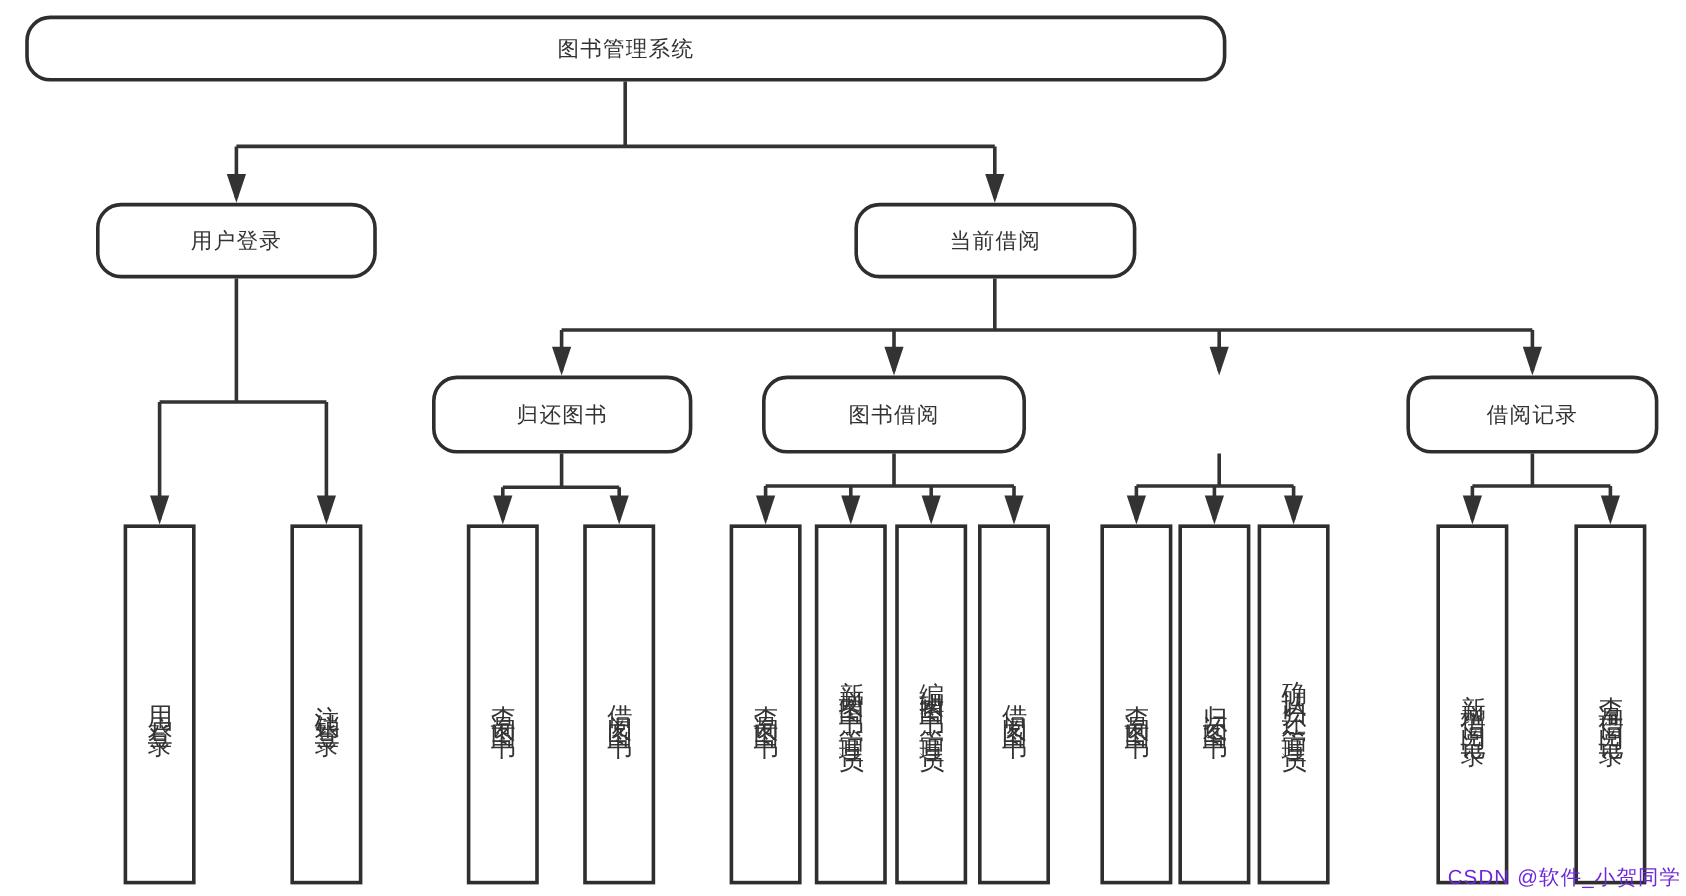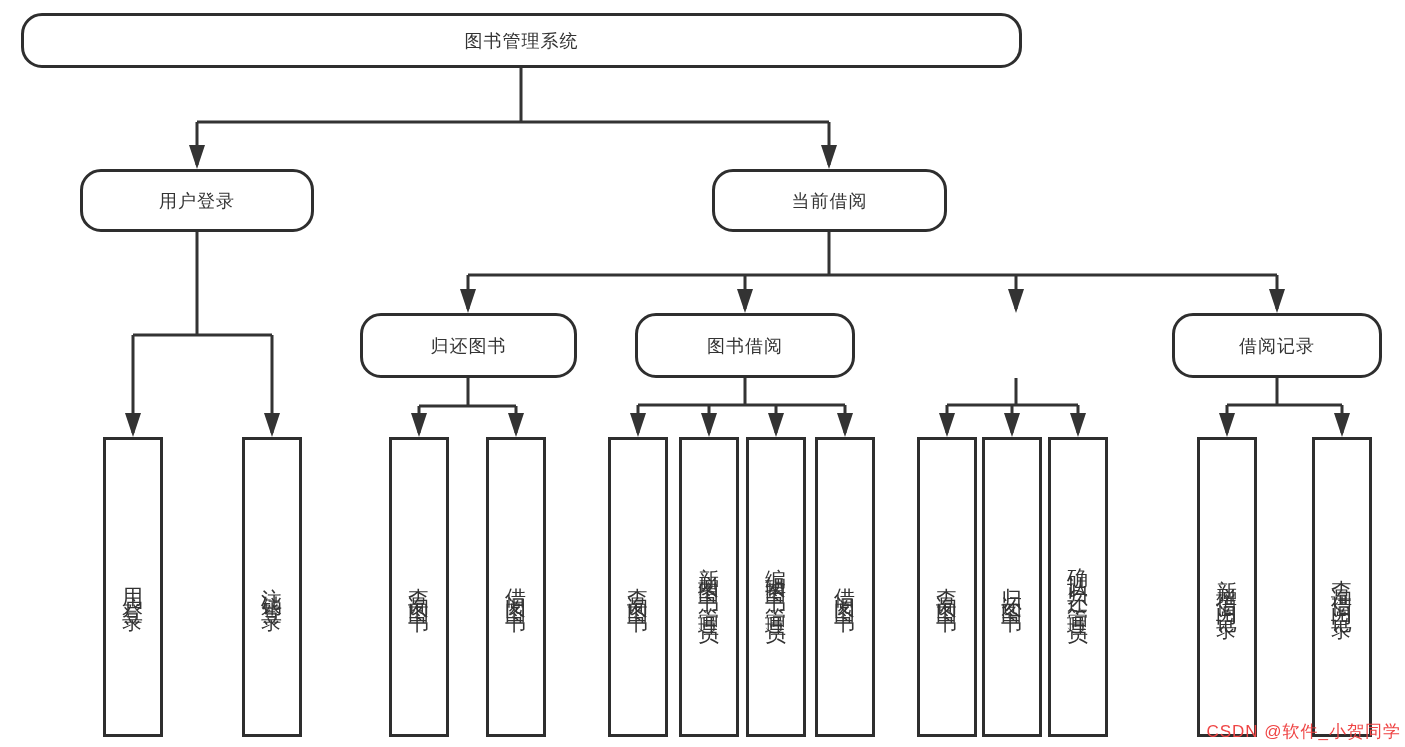--- a/index.html
+++ b/index.html
@@ -59,21 +59,21 @@
   #l-cur-query   { left: 917px;  }
   #l-cur-return  { left: 982px;  }
   #l-cur-confirm { left: 1048px; }
   #l-rc-add      { left: 1197px; }
   #l-rc-query    { left: 1312px; }
   #watermark {
     position: absolute;
     right: 4px;
     bottom: 4px;
     font-size: 17px;
-    color: #ef4444;
+    color: #6d28d9;
     letter-spacing: 1px;
     z-index: 10;
     white-space: nowrap;
   }
 </style>
 </head>
 <body>
 
 <div id="canvas">
 

